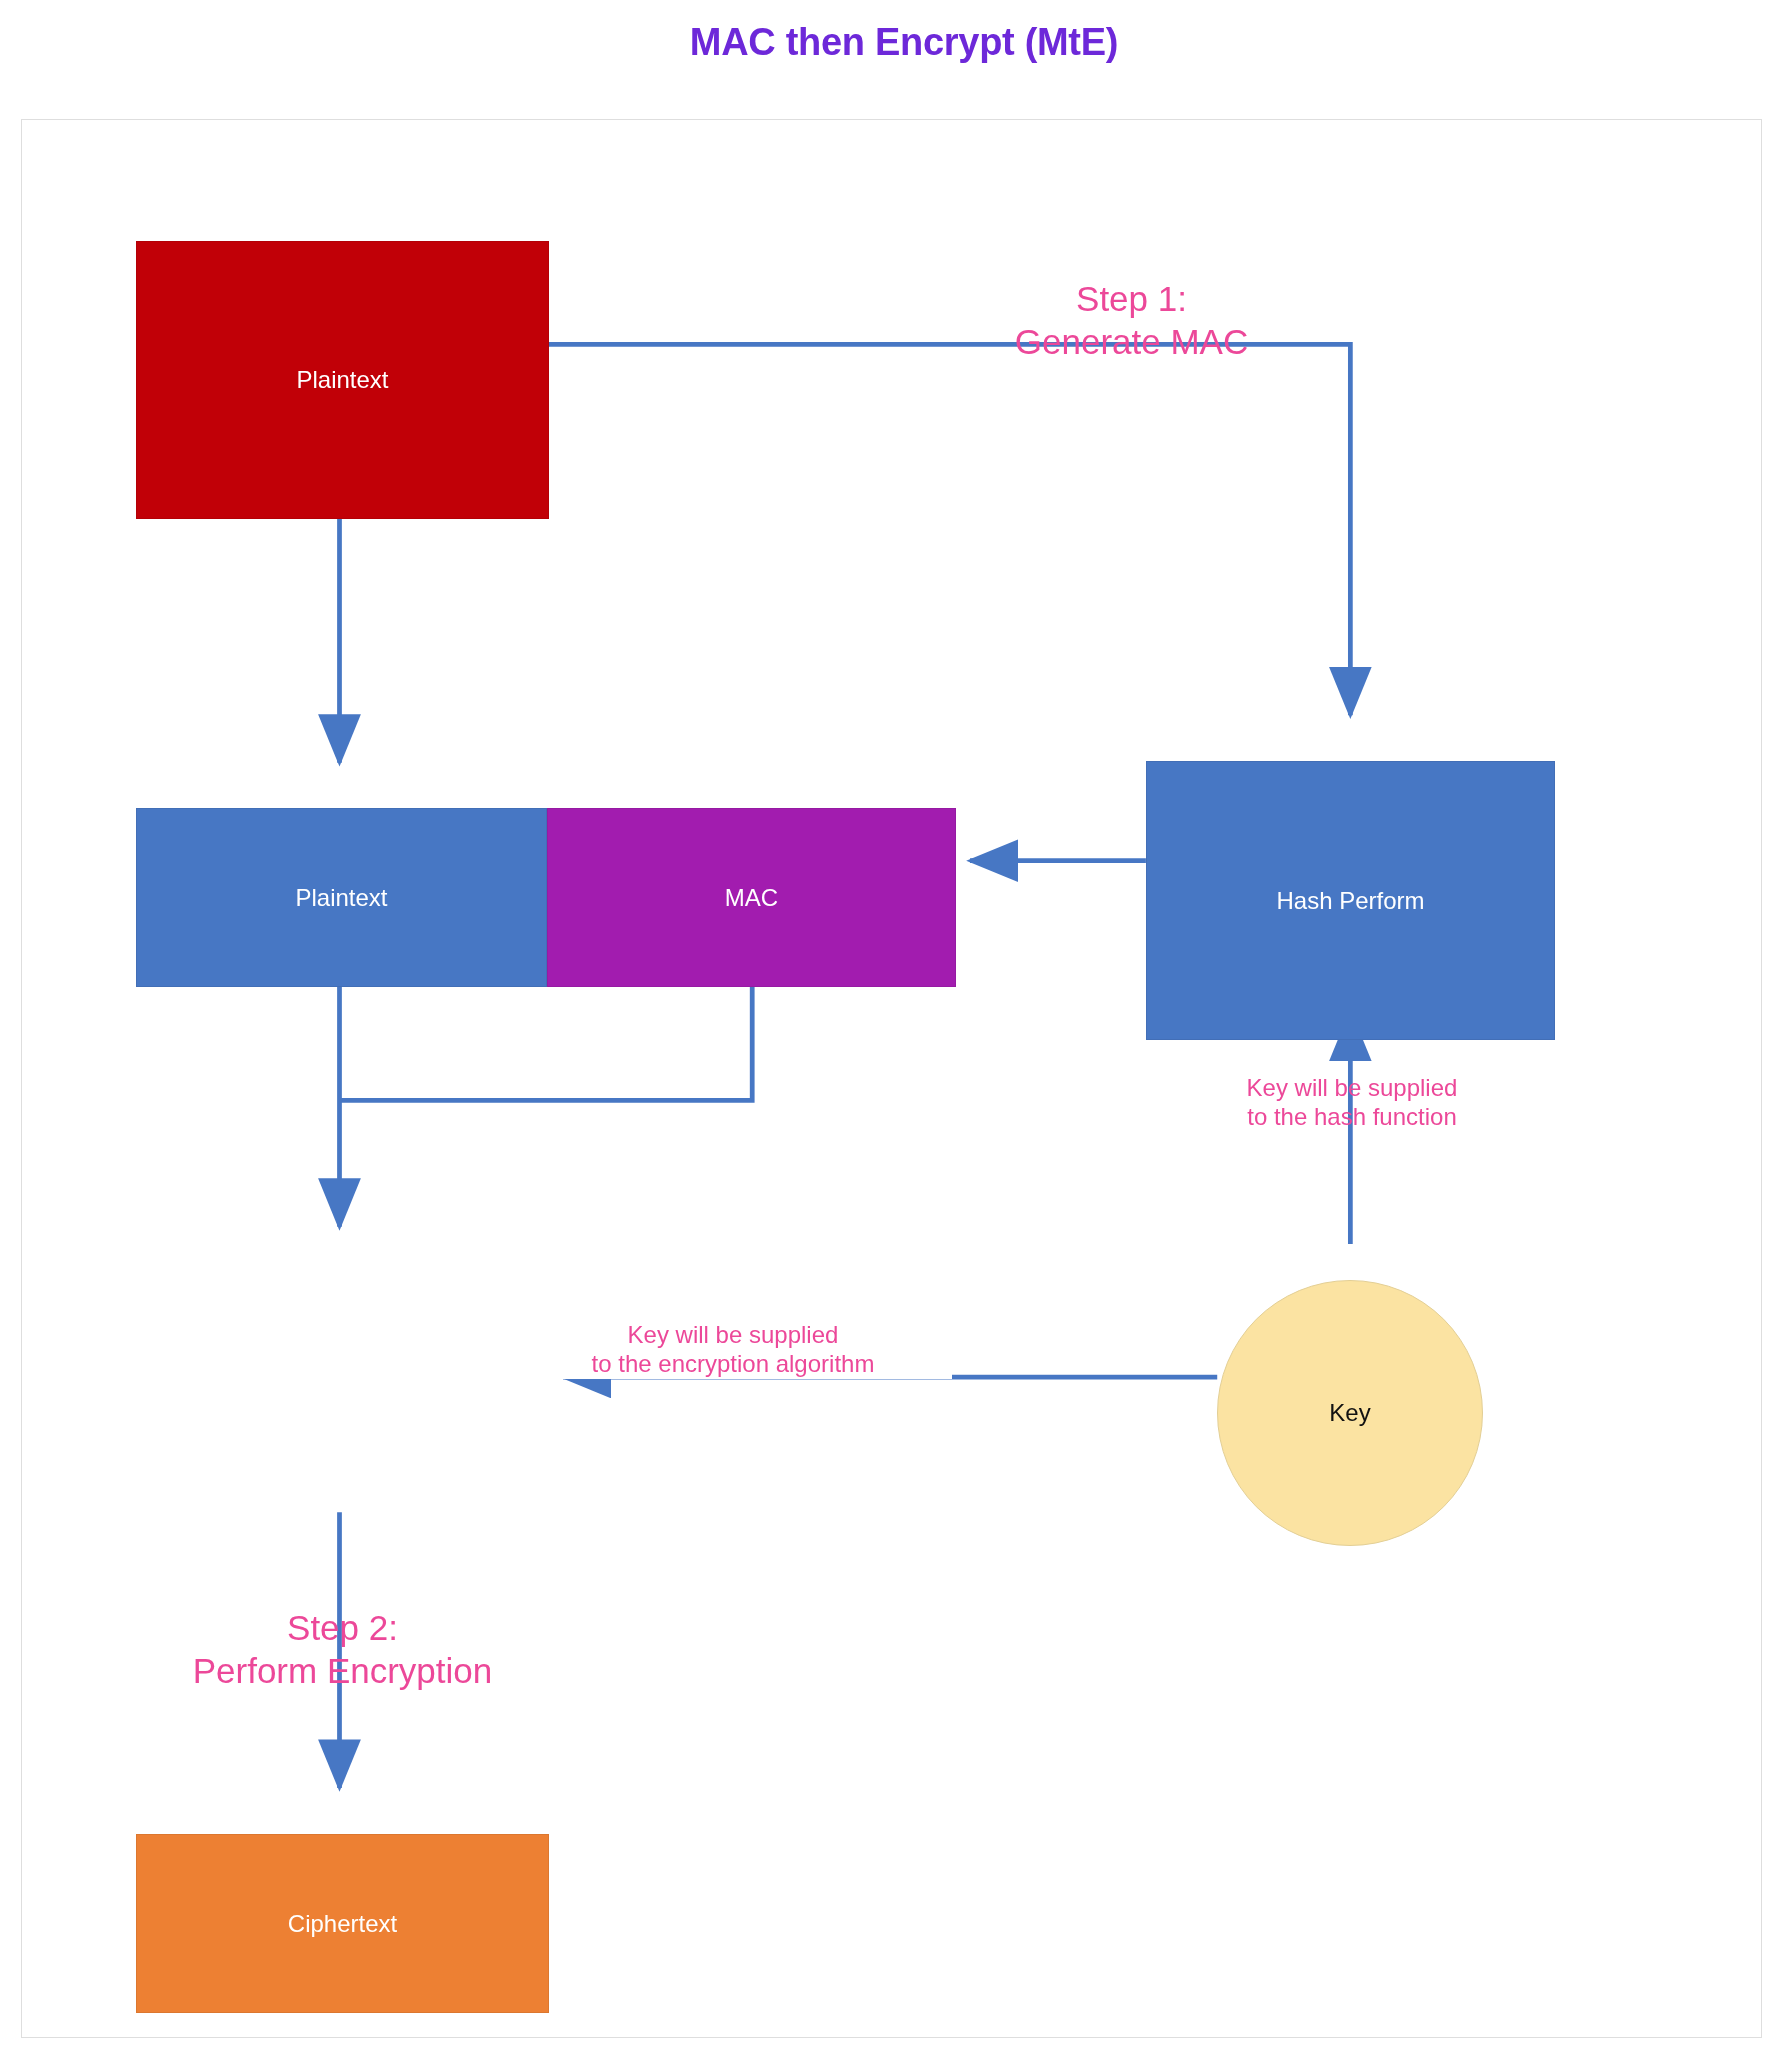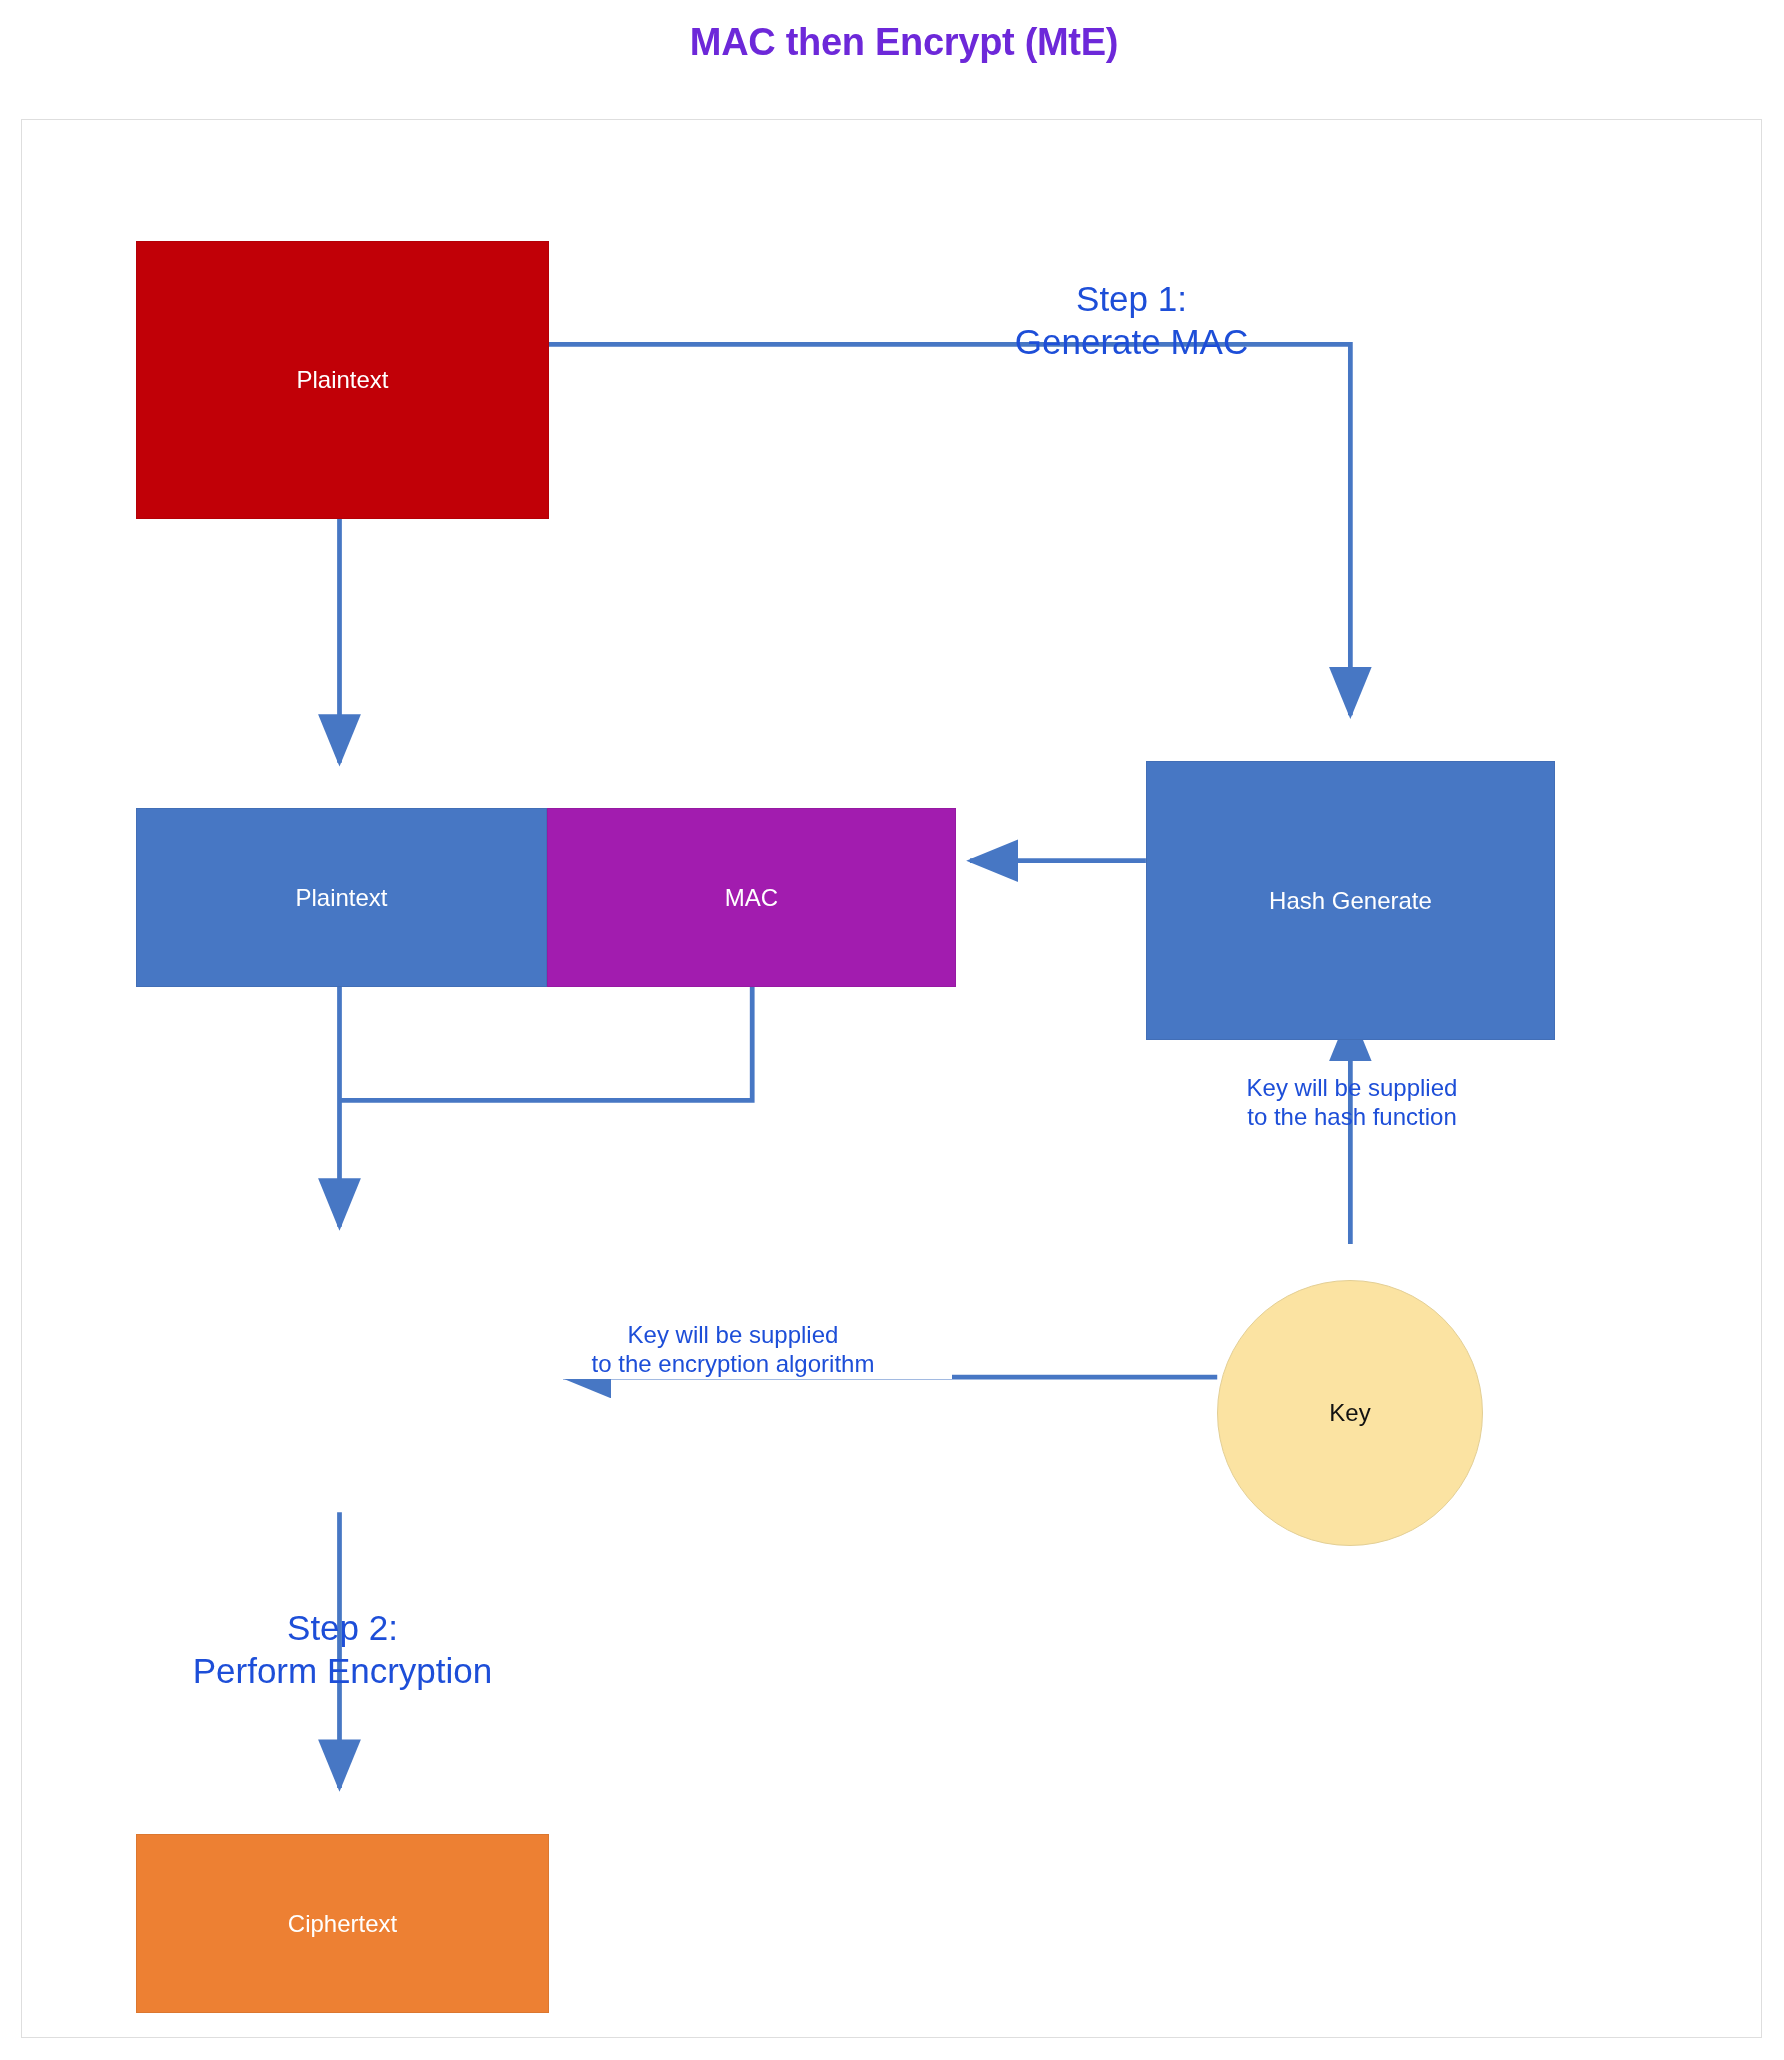--- a/index.html
+++ b/index.html
@@ -85,21 +85,21 @@
   }
   .edge-layer {
     position: absolute;
     left: 0; top: 0;
     width: 1784px;
     height: 2060px;
     pointer-events: none;
   }
   .edge-label {
     position: absolute;
-    color: #1d4ed8;
+    color: #ec4899;
     text-align: center;
     line-height: 1.22;
     white-space: pre-line;
   }
   .label-step1 {
     left: 951px; top: 278px; width: 361px;
     font-size: 35px;
   }
   .label-step2 {
     left: 76px; top: 1607px; width: 533px;
@@ -170,21 +170,21 @@
 
   <div class="node node-plaintext-blue">
     <span>Plaintext</span>
   </div>
 
   <div class="node node-mac">
     <span>MAC</span>
   </div>
 
   <div class="node node-hash">
-    <span>Hash Generate</span>
+    <span>Hash Perform</span>
   </div>
 
 
   <div class="node node-key">
     <span>Key</span>
   </div>
 
   <div class="node node-ciphertext">
     <span>Ciphertext</span>
   </div>

